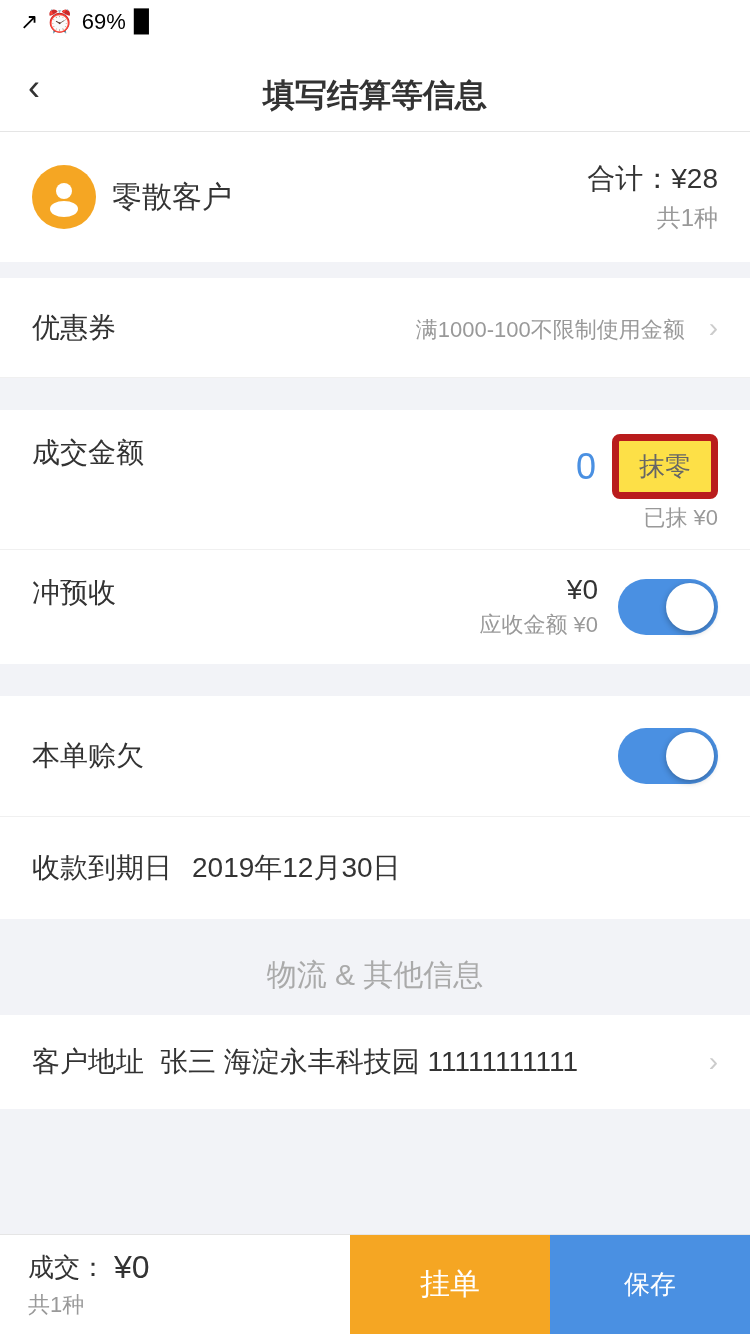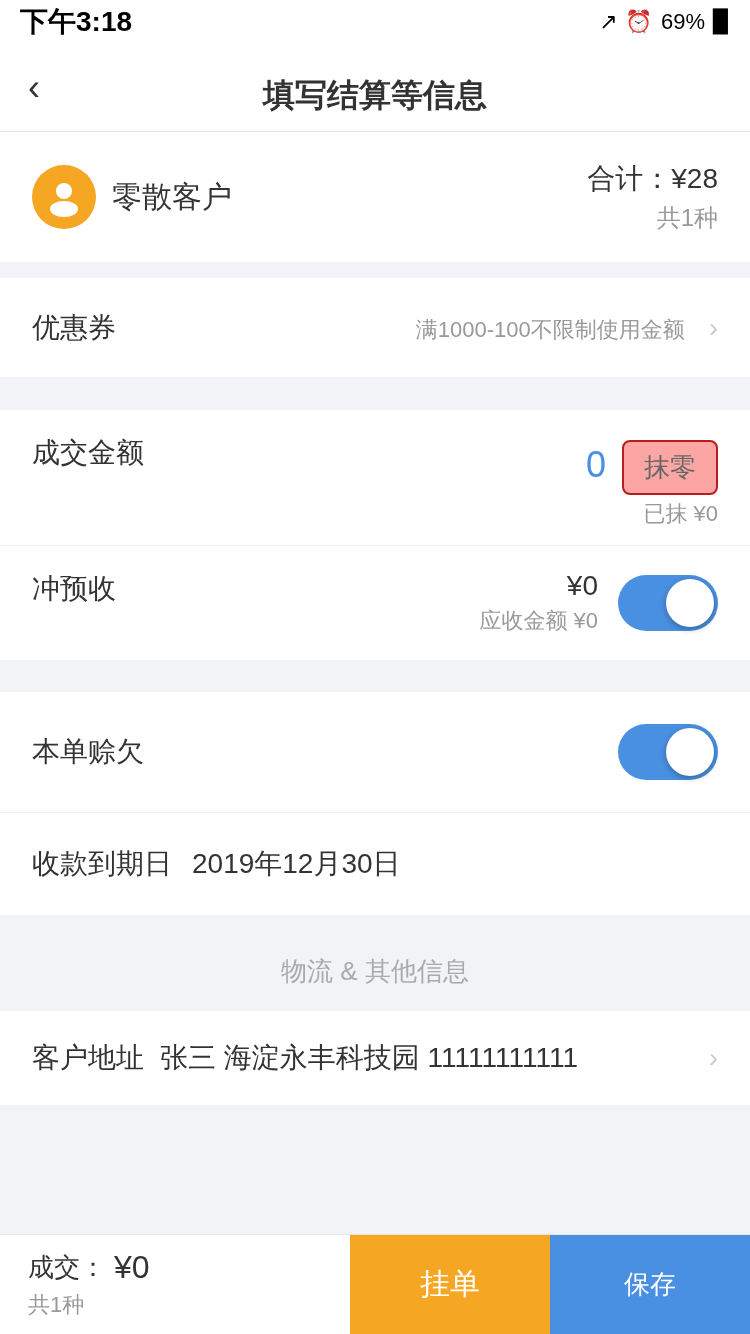--- a/index.html
+++ b/index.html
@@ -154,28 +154,27 @@
       display: flex;
       align-items: center;
       gap: 16px;
     }
     .amount-value {
       font-size: 36px;
       color: #4a90e2;
       font-weight: 400;
     }
     .round-btn {
-      border: 2px solid #b91c1c;
+      border: 7px solid #b91c1c;
       border-radius: 8px;
       padding: 8px 20px;
       font-size: 26px;
       color: #666;
-      background: #fca5a5;
+      background: #fde047;
       cursor: pointer;
-      margin-top: 6px;
     }
     .amount-sub {
       font-size: 22px;
       color: #999;
       text-align: center;
       margin-top: 4px;
     }
     .transaction-right-col {
       display: flex;
       flex-direction: column;
@@ -263,21 +262,21 @@
 
     
     .logistics-header {
       background: #f2f3f7;
       height: 80px;
       display: flex;
       align-items: center;
       justify-content: center;
     }
     .logistics-title {
-      font-size: 26px;
+      font-size: 30px;
       color: #aaa;
     }
 
     
     .address-row {
       background: #fff;
       padding: 28px 32px;
       display: flex;
       align-items: center;
       justify-content: space-between;
@@ -361,21 +360,20 @@
     
     .person-icon {
       width: 40px;
       height: 40px;
     }
   </style>
 </head>
 <body>
 
 <div class="status-bar">
-  <div class="status-center">下午3:18</div>
   <div class="status-right">
     <span>↗</span>
     <span>⏰</span>
     <span>69%</span>
     <span>▉</span>
   </div>
 </div>
 
 <div class="nav-bar">
   <div class="nav-back">‹</div>

